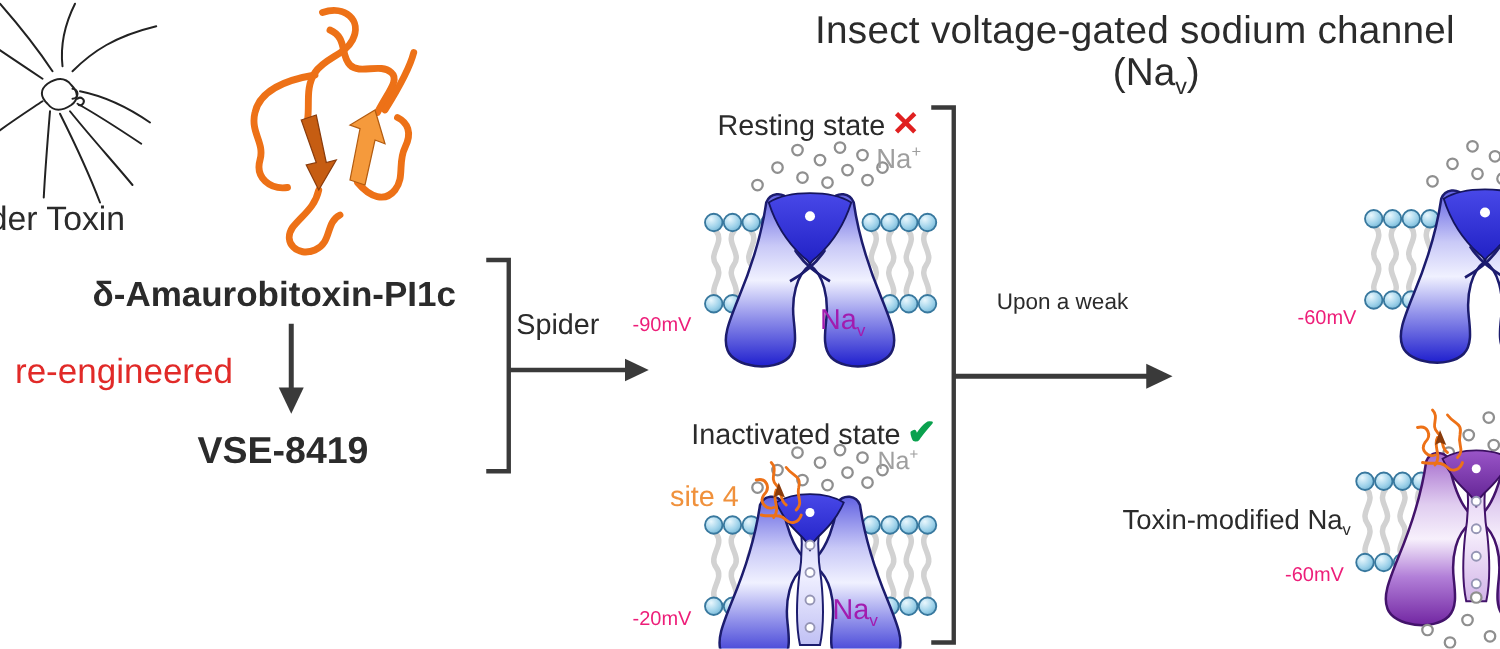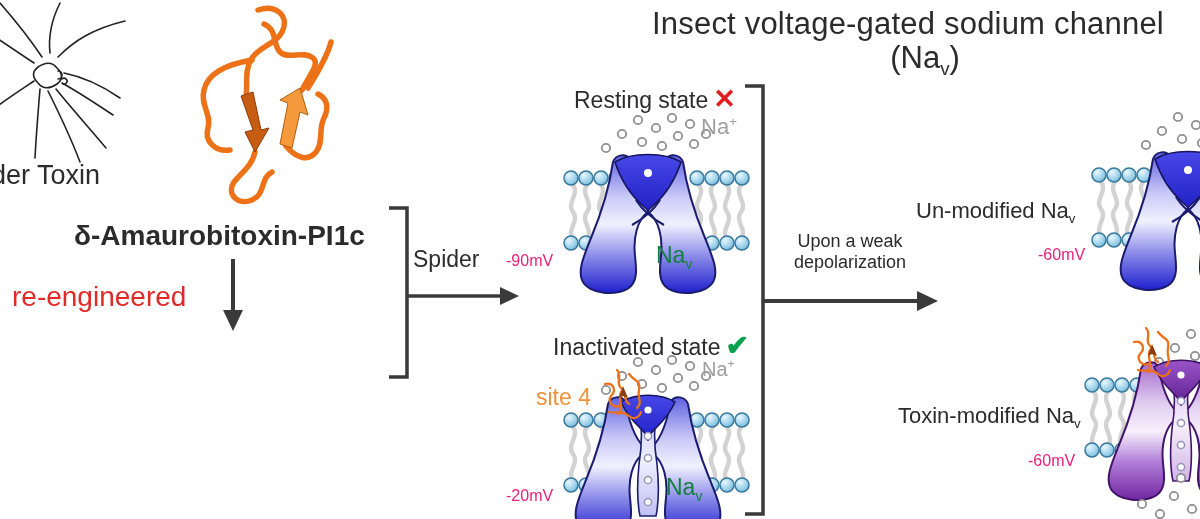--- a/index.html
+++ b/index.html
@@ -15,21 +15,21 @@
   .spider-label{font-size:27px;}
   .toxin-name{font-size:28px;font-weight:bold;text-align:center;}
   .reeng{font-size:28px;color:var(--c-reengineered,#e12a28);}
   .product{font-size:30px;font-weight:bold;}
   .binding{font-size:23px;}
   .state-title{font-size:23px;}
   .mark-x{color:var(--c-cross,#e02020);font-weight:bold;font-size:27px;margin-left:5px;}
   .mark-check{color:var(--c-check,#0aa14e);font-weight:bold;font-size:28px;margin-left:5px;}
   .volt{color:var(--c-voltage,#ed1e79);font-size:16px;}
   .ion-label{color:var(--c-ion_gray,#9e9e9e);font-size:22px;}
-  .nav-white{color:#15803d;font-size:23px;}
+  .nav-white{color:#a21caf;font-size:23px;}
   .site4{color:var(--c-site4,#f0913c);font-size:23px;}
   .trans-label{font-size:18px;text-align:center;width:170px;white-space:normal;line-height:1.18;}
   .side-label{font-size:22px;}
   
   .fl-b{fill:url(#gLobeB);stroke:#1c1c6e;stroke-width:2;}
   .fl-p{fill:url(#gLobeP);stroke:#43136b;stroke-width:2;}
   .fun-b{fill:url(#gFunB);stroke:#15155e;stroke-width:1.5;}
   .fun-p{fill:url(#gFunP);stroke:#3a0f60;stroke-width:1.5;}
   .col-b{fill:url(#gColB);stroke:#1c1c6e;stroke-width:1.6;}
   .col-p{fill:url(#gColP);stroke:#43136b;stroke-width:1.6;}
@@ -266,20 +266,21 @@
     <span>(Na</span><sub>v</sub><span>)</span>
   </div>
   <div class="abs z3 title-line1" style="left:652px;top:6px">Insect voltage-gated sodium channel</div>
 
   <div class="abs z3 spider-label" style="left:-48px;top:160px">Spider Toxin</div>
 
   <div class="abs z3 toxin-name" style="left:74px;top:220px">δ-Amaurobitoxin-PI1c</div>
 
   <div class="abs z3 reeng" style="left:12px;top:281px">re-engineered</div>
 
+  <div class="abs z3 product" style="left:158px;top:344px">VSE-8419</div>
 
   <div class="abs z3 binding" style="left:413px;top:246px">Spider</div>
 
   <div class="abs z3 state-title" style="left:574px;top:83px">
     <span>Resting state</span><span class="mark-x">✕</span>
   </div>
   <div class="abs z3 ion-label" style="left:701px;top:114px">
     <span>Na</span><sup>+</sup>
   </div>
   <div class="abs z3 volt" style="left:506px;top:252px">-90mV</div>
@@ -294,26 +295,22 @@
     <span>Na</span><sup>+</sup>
   </div>
   <div class="abs z3 site4" style="left:536px;top:384px">site 4</div>
   <div class="abs z3 volt" style="left:506px;top:487px">-20mV</div>
   <div class="abs z3 nav-white" style="left:666px;top:474px">
     <span>Na</span><sub>v</sub>
   </div>
 
   <div class="abs z3 trans-label" style="left:765px;top:231px">
     <div>Upon a weak</div>
-    <div>depolarization</div>
-  </div>
-
-  <div class="abs z3 side-label" style="left:916px;top:198px">
-    <span>Un-modified Na</span><sub>v</sub>
-  </div>
+  </div>
+
   <div class="abs z3 volt" style="left:1038px;top:246px">-60mV</div>
 
   <div class="abs z3 side-label" style="left:898px;top:403px">
     <span>Toxin-modified Na</span><sub>v</sub>
   </div>
   <div class="abs z3 volt" style="left:1028px;top:452px">-60mV</div>
 
 </div>
 
 </body></html>

